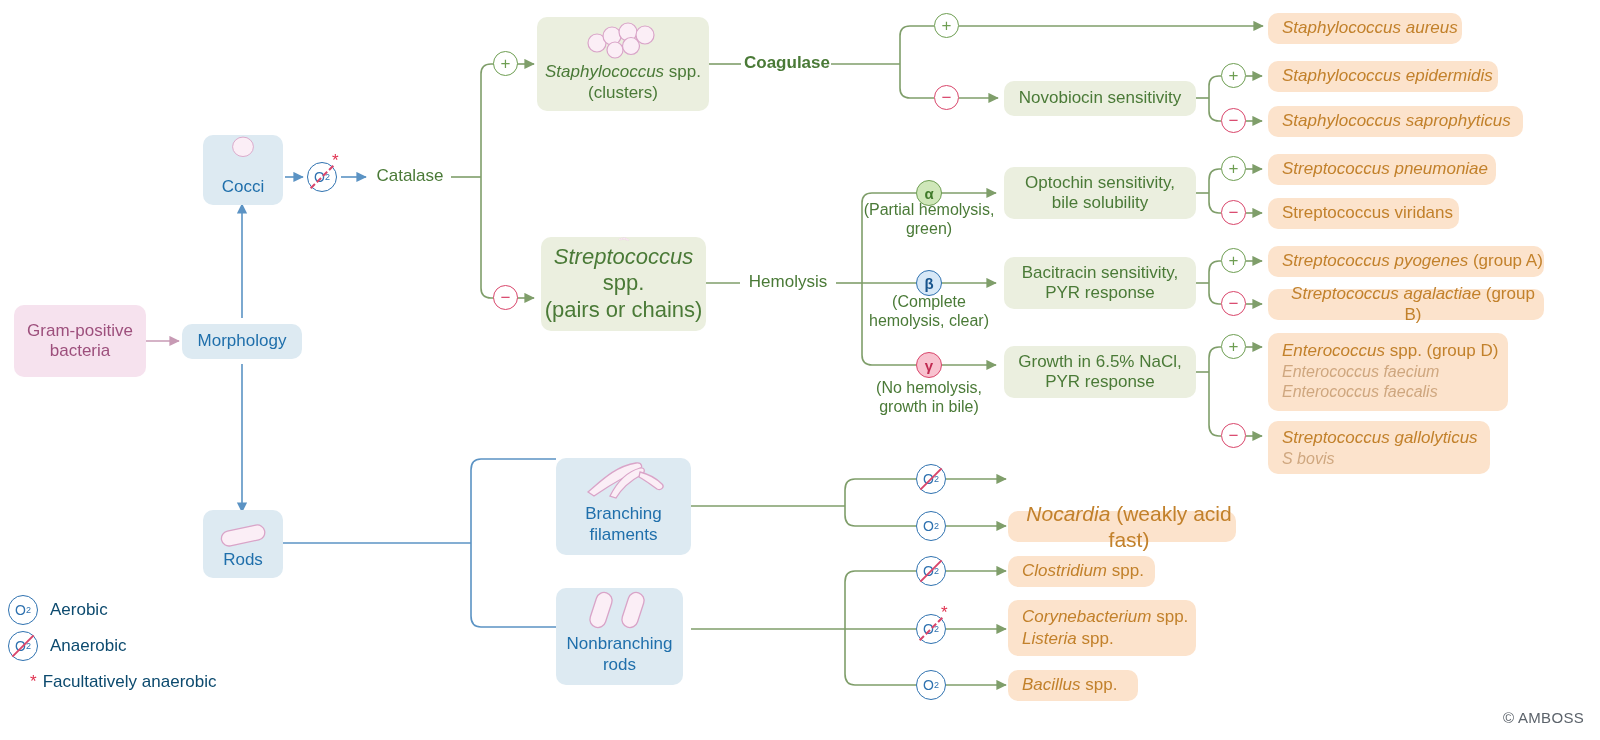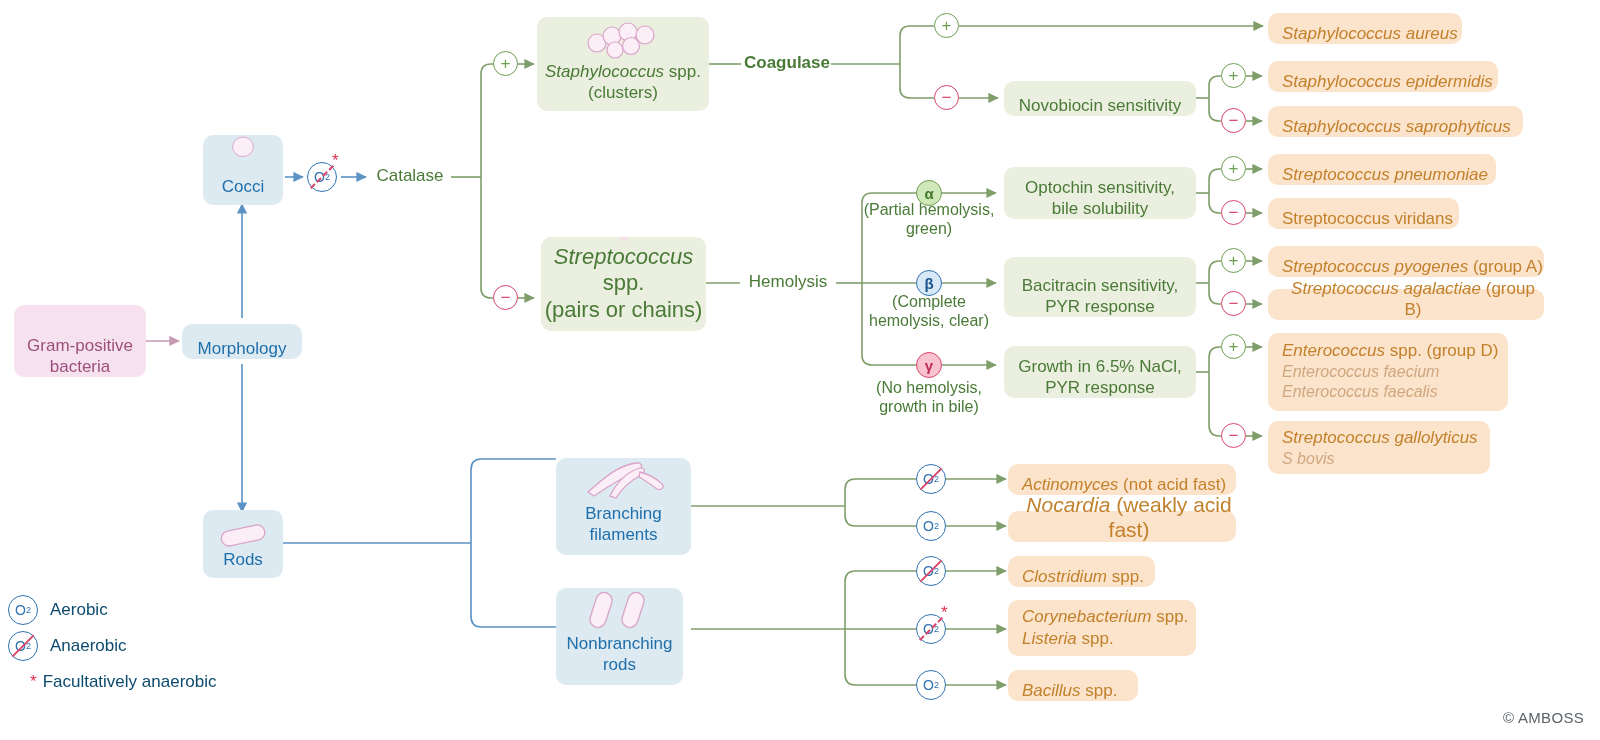--- a/index.html
+++ b/index.html
@@ -6,21 +6,21 @@
   body{
     width:1600px;height:740px;position:relative;overflow:hidden;
     font-family:"Liberation Sans","DejaVu Sans",sans-serif;
     -webkit-font-smoothing:antialiased;
   }
   #stage{position:absolute;left:0;top:0;width:1600px;height:740px;}
   svg.wires{position:absolute;left:0;top:0;width:1600px;height:740px;pointer-events:none;}
 
   
   .node{position:absolute;box-sizing:border-box;border-radius:10px;
-        display:flex;flex-direction:column;align-items:center;justify-content:flex-end;
+        display:flex;flex-direction:column;align-items:center;justify-content:center;
         text-align:center;line-height:1.2;}
 
   .box-pink{background:#f6e2ee;color:#9d4f7c;}
   .box-blue{background:#ddeaf2;color:#1f6fab;}
   .box-green{background:#ebefdf;color:#4a7a37;}
   .box-orange{background:#fce3cc;color:#c2812b;}
 
   
   .ftext{position:absolute;color:#4a7a37;text-align:center;line-height:1.2;}
 
@@ -289,21 +289,21 @@
     </div>
   <div class="ftext" style="left:850px;top:378px;width:158px;font-size:16px;">
     <div>(No hemolysis,</div>
     <div>growth in bile)</div>
   </div>
 
   <div class="node box-green" style="left:1004px;top:167px;width:192px;height:52px;font-size:17px;">
     <div>Optochin sensitivity,</div>
     <div>bile solubility</div>
   </div>
-  <div class="node box-green" style="left:1004px;top:257px;width:192px;height:60px;font-size:17px;">
+  <div class="node box-green" style="left:1004px;top:257px;width:192px;height:52px;font-size:17px;">
     <div>Bacitracin sensitivity,</div>
     <div>PYR response</div>
   </div>
   <div class="node box-green" style="left:1004px;top:346px;width:192px;height:52px;font-size:17px;">
     <div>Growth in 6.5% NaCl,</div>
     <div>PYR response</div>
   </div>
 
   <div class="sign sign-plus" style="left:1221px;top:156px;">
     <span>+</span>
@@ -398,23 +398,20 @@
     <div class="ring"></div>
       <div class="txt">O<sub>2</sub></div>
       <div class="slash-dash"></div>
     <div class="star">*</div>
   </div>
   <div class="o2" style="left:916px;top:670px;">
     <div class="ring"></div>
       <div class="txt">O<sub>2</sub></div>
   </div>
 
-  <div class="node box-orange" style="left:1008px;top:464px;width:228px;height:31px;font-size:17px;align-items:flex-start;padding-left:14px;">
-    <div><span class="sci">Actinomyces</span><span> (not acid fast)</span></div>
-  </div>
   <div class="node box-orange" style="left:1008px;top:511px;width:228px;height:31px;font-size:21px;align-items:flex-start;padding-left:14px;">
     <div><span class="sci">Nocardia</span><span> (weakly acid fast)</span></div>
   </div>
   <div class="node box-orange" style="left:1008px;top:556px;width:147px;height:31px;font-size:17px;align-items:flex-start;padding-left:14px;">
     <div><span class="sci">Clostridium</span><span> spp.</span></div>
   </div>
   <div class="node box-orange" style="left:1008px;top:600px;width:188px;height:56px;font-size:17px;align-items:flex-start;justify-content:center;padding-left:14px;">
     <div><span class="sci">Corynebacterium</span><span> spp.</span></div>
     <div style="margin-top:2px;"><span class="sci">Listeria</span><span> spp.</span></div>
   </div>

